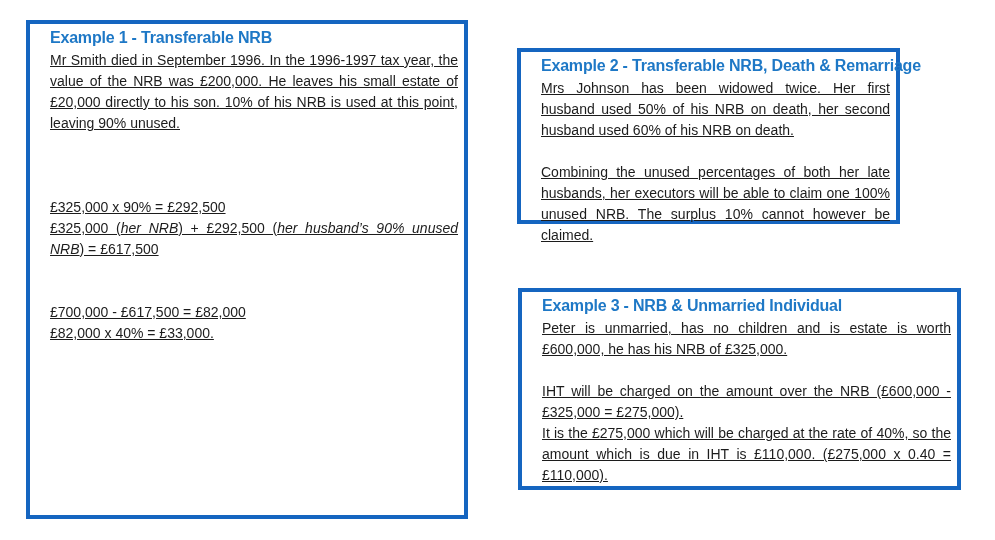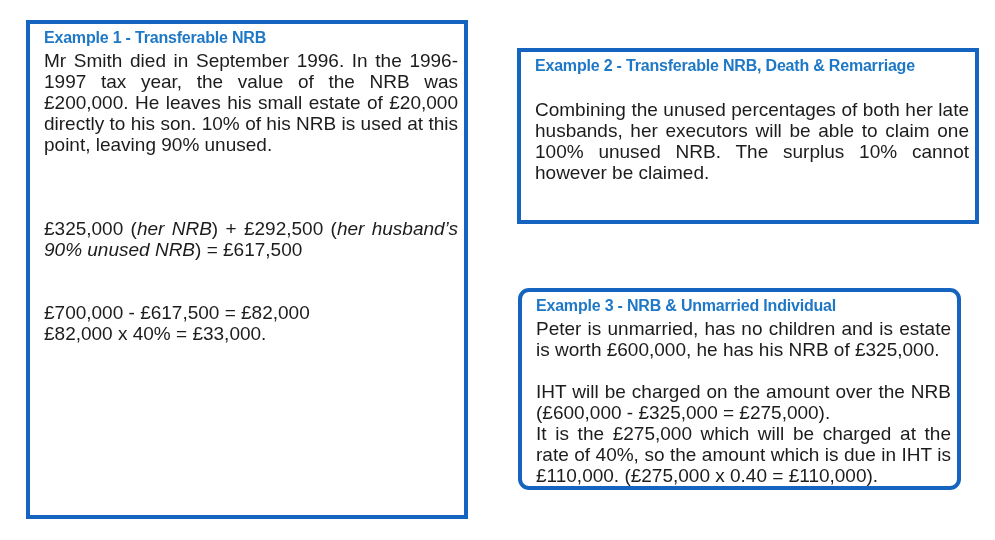--- a/index.html
+++ b/index.html
@@ -18,74 +18,77 @@
     width:995px;
     height:540px;
     background:#ffffff;
     overflow:hidden;
   }
   .example-box{
     position:absolute;
     box-sizing:border-box;
     border:4px solid var(--border-blue);
     background:#ffffff;
-    padding:2px 6px 0 14px;
+    padding:2px 6px 0 20px;
   }
   .box-title{
     margin:0;
     font-size:16px;
     line-height:24px;
     font-weight:bold;
     letter-spacing:-0.2px;
     white-space:nowrap;
     color:var(--title-blue);
   }
   .box-body p{
     margin:0;
-    font-size:19px;
+    font-size:14px;
     line-height:21px;
     color:var(--body-text);
     text-align:justify;
+    text-decoration:underline;
   }
   .box-body .spacer{
     height:21px;
   }
   .italic{
     font-style:italic;
   }
 </style>
 </head>
 <body>
 
 <div class="canvas">
 
   <div class="example-box" style="left:26px; top:20px; width:442px; height:499px;">
     <h2 class="box-title">Example 1 - Transferable NRB</h2>
     <div class="box-body">
         <p><span>Mr Smith died in September 1996. In the 1996-1997 tax year, the value of the NRB was £200,000. He leaves his small estate of £20,000 directly to his son. 10% of his NRB is used at this point, leaving 90% unused.</span></p>
         <div class="spacer"></div>
         <div class="spacer"></div>
         <div class="spacer"></div>
+        <p><span>£325,000 x 90% = £292,500</span></p>
         <p><span>£325,000 (</span><span class="italic">her NRB</span><span>) + £292,500 (</span><span class="italic">her husband’s 90% unused NRB</span><span>) = £617,500</span></p>
         <div class="spacer"></div>
         <div class="spacer"></div>
         <p><span>£700,000 - £617,500 = £82,000</span></p>
         <p><span>£82,000 x 40% = £33,000.</span></p>
       </div>
   </div>
 
-  <div class="example-box" style="left:517px; top:48px; width:462px; height:176px;">
+  <div class="example-box" style="left:517px; top:48px; width:383px; height:176px;">
     <h2 class="box-title">Example 2 - Transferable NRB, Death &amp; Remarriage</h2>
     <div class="box-body">
+        <p><span>Mrs Johnson has been widowed twice. Her first husband used 50% of his NRB on death, her second husband used 60% of his NRB on death.</span></p>
         <div class="spacer"></div>
         <p><span>Combining the unused percentages of both her late husbands, her executors will be able to claim one 100% unused NRB. The surplus 10% cannot however be claimed.</span></p>
       </div>
   </div>
 
-  <div class="example-box" style="left:518px; top:288px; width:443px; height:202px;border-radius:11px;">
+  <div class="example-box" style="left:518px; top:288px; width:443px; height:202px;">
     <h2 class="box-title">Example 3 - NRB &amp; Unmarried Individual</h2>
     <div class="box-body">
         <p><span>Peter is unmarried, has no children and is estate is worth £600,000, he has his NRB of £325,000.</span></p>
         <div class="spacer"></div>
         <p><span>IHT will be charged on the amount over the NRB (£600,000 - £325,000 = £275,000).</span></p>
         <p><span>It is the £275,000 which will be charged at the rate of 40%, so the amount which is due in IHT is £110,000. (£275,000 x 0.40 = £110,000).</span></p>
       </div>
   </div>
 
 </div>

